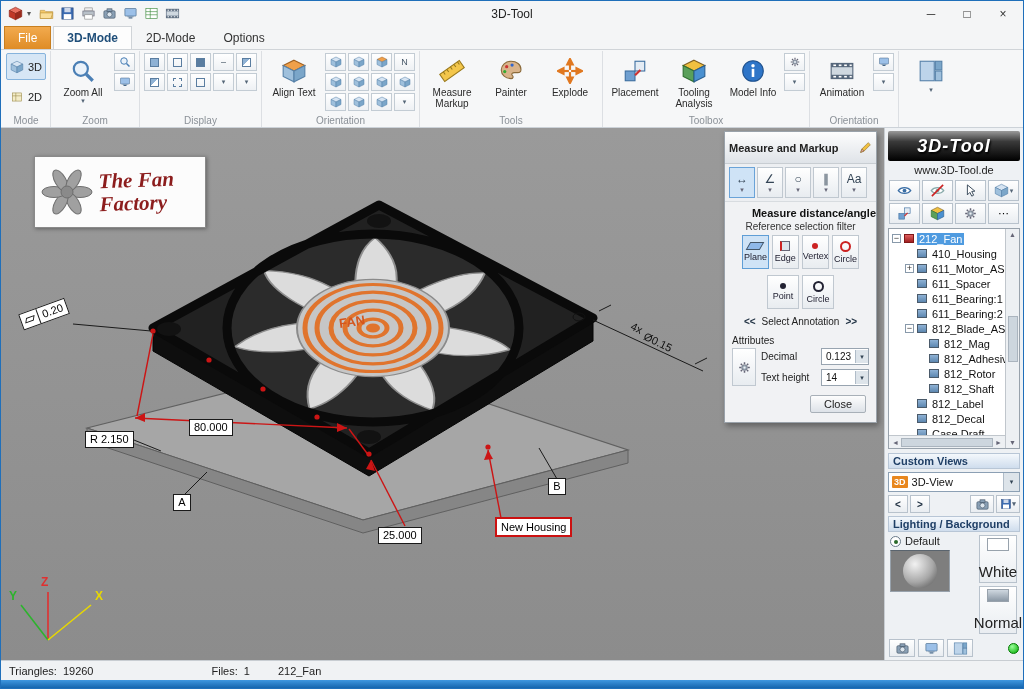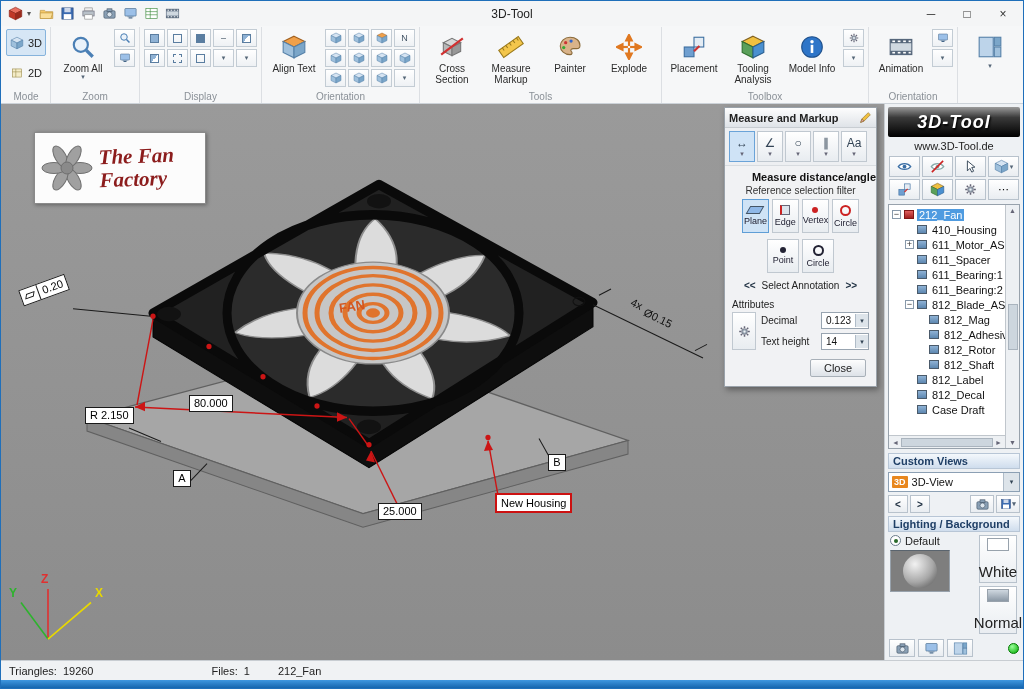--- a/index.html
+++ b/index.html
@@ -62,21 +62,21 @@
 .gdtcell{padding:0 4px;display:flex;align-items:center}
 .gdtcell.sym{border-right:1px solid #1a1a1a}
 .gdtsym{display:inline-block;width:9px;height:5px;border:1px solid #111;transform:skewX(-28deg)}
 
 
 .fflogo{position:absolute;left:33px;top:28px;width:172px;height:72px;background:#fcfcfc;border:1px solid #8a8a8a;display:flex;align-items:center;gap:6px;padding:4px 6px;box-shadow:1px 1px 4px rgba(0,0,0,.35);z-index:2}
 .fftext{font-family:"Liberation Serif",serif;font-style:italic;font-weight:bold;color:#8c1d1d;font-size:21px;line-height:23px;transform:rotate(-2deg)}
 
 
 .mpanel{position:absolute;left:723px;top:3px;width:153px;background:#f1f2f4;border:1px solid #9aa2aa;box-shadow:2px 3px 6px rgba(0,0,0,.35);z-index:5}
-.mphead{height:20px;background:linear-gradient(#fdfdfd,#dfe3e8);border-bottom:1px solid #c8cdd2;display:flex;align-items:center;padding:0 4px;font-weight:bold;font-size:11px;color:#222}
+.mphead{height:32px;background:linear-gradient(#fdfdfd,#dfe3e8);border-bottom:1px solid #c8cdd2;display:flex;align-items:center;padding:0 4px;font-weight:bold;font-size:11px;color:#222}
 .mphead svg{margin-left:auto;width:13px;height:13px}
 .mptools{display:flex;gap:2px;padding:3px 4px;border-bottom:1px solid #d8dce0;background:#edeff2}
 .mptool{width:26px;height:31px;border:1px solid #c0c8d0;background:linear-gradient(#fff,#e8ecf0);display:flex;flex-direction:column;align-items:center;justify-content:center;font-size:12px;color:#345;gap:1px}
 .mptool.sel{background:#cfe3f6;border-color:#6aa3d8}
 .mptool .sub{font-size:7px;color:#667;line-height:6px}
 .mph2{font-weight:bold;text-align:right;padding:5px 0 1px;font-size:11px;color:#111}
 .mplabel{text-align:center;font-size:10px;color:#333;padding:1px 0 3px}
 .mpfilters{display:flex;justify-content:center;gap:3px;padding:0 17px}
 .fbtn{width:32px;height:34px;border:1px solid #c0c8d0;background:linear-gradient(#fff,#e8ecf0);display:flex;flex-direction:column;align-items:center;justify-content:center;font-size:9px;color:#223;gap:2px}
 .fbtn.sel{background:#cfe3f6;border-color:#5f9ed6}
@@ -123,21 +123,21 @@
 .combo{height:20px;flex:0 0 auto;border:1px solid #8ca0b4;background:#fff;display:flex;align-items:center;padding:0 0 0 3px;margin-top:3px;color:#111}
 .badge3d{background:#e8871e;color:#fff;font-size:9px;font-weight:bold;padding:1px 2px;margin-right:4px;border-radius:1px}
 .combo .carrow{height:100%;width:16px}
 .navrow{display:flex;align-items:center;gap:2px;padding:3px 0 1px;flex:0 0 auto}
 .nbtn{width:20px;height:18px;border:1px solid #b8c2cc;background:linear-gradient(#fff,#e9edf1);display:flex;align-items:center;justify-content:center;font-size:10px;color:#234;font-weight:bold}
 .nbtn.wide{width:24px}
 .spacer{flex:1}
 .lightbody{display:flex;padding:3px 2px 2px;gap:4px;flex:0 0 auto}
 .lcol{flex:1;display:flex;flex-direction:column;gap:3px}
 .rcol{flex:0 0 40px;display:flex;flex-direction:column;gap:3px;align-items:center}
-.radio{display:flex;align-items:flex-start;gap:4px;color:#222}
+.radio{display:flex;align-items:flex-end;gap:4px;color:#222}
 .rdot{width:11px;height:11px;border-radius:50%;border:1px solid #6a7a8a;background:#fff;position:relative}
 .rdot::after{content:"";position:absolute;left:2.5px;top:2.5px;width:4px;height:4px;border-radius:50%;background:#2a6a2a}
 .spherebox{width:60px;height:42px;background:#7e7e7e;border:1px solid #98a2ac;border-top-color:#5a646e;display:flex;align-items:center;justify-content:center}
 .sphere{width:34px;height:34px;border-radius:50%;background:radial-gradient(circle at 35% 30%,#f2f2f2,#a8a8a8 55%,#555 95%)}
 .swbtn{width:38px;border:1px solid #b8c2cc;background:linear-gradient(#fff,#e9edf1);display:flex;flex-direction:column;align-items:center;padding:2px}
 .sw{width:22px;height:13px;border:1px solid #98a2ac}
 .sw.white{background:#fff}
 .sw.normal{background:linear-gradient(#cfd8e0,#8b98a5)}
 .swlabel{font-size:15px;color:#222;margin-top:12px}
 .sbottom{display:flex;align-items:center;gap:3px;padding:3px 1px 1px;flex:0 0 auto}
@@ -341,20 +341,26 @@
         </span>
     </div>
     <div class="title">3D-Tool</div>
     <div class="wbtns">
       <div class="wbtn">─</div>
       <div class="wbtn">□</div>
       <div class="wbtn">×</div>
     </div>
   </div>
 
+  <div class="tabrow">
+    <div class="tab file">File</div>
+    <div class="tab active">3D-Mode</div>
+    <div class="tab">2D-Mode</div>
+    <div class="tab">Options</div>
+  </div>
 
   <div class="ribbon">
 
     <div class="rgroup">
       <div class="modecol">
         <div class="modebtn sel">
             <svg class="ic18">
               <use href="#i-cube"></use>
             </svg>
             <span>3D</span>
@@ -490,26 +496,20 @@
             </svg>
           </div>
         <div class="mini">
             <span class="tinycaret">▾</span>
           </div>
       </div>
       <div class="glabel">Orientation</div>
     </div>
 
     <div class="rgroup">
-      <div class="bigbtn">
-          <svg>
-            <use href="#i-section"></use>
-          </svg>
-          <span>Cross Section</span>
-        </div>
       <div class="bigbtn">
           <svg>
             <use href="#i-ruler"></use>
           </svg>
           <span>Measure Markup</span>
         </div>
       <div class="bigbtn">
           <svg>
             <use href="#i-palette"></use>
           </svg>

